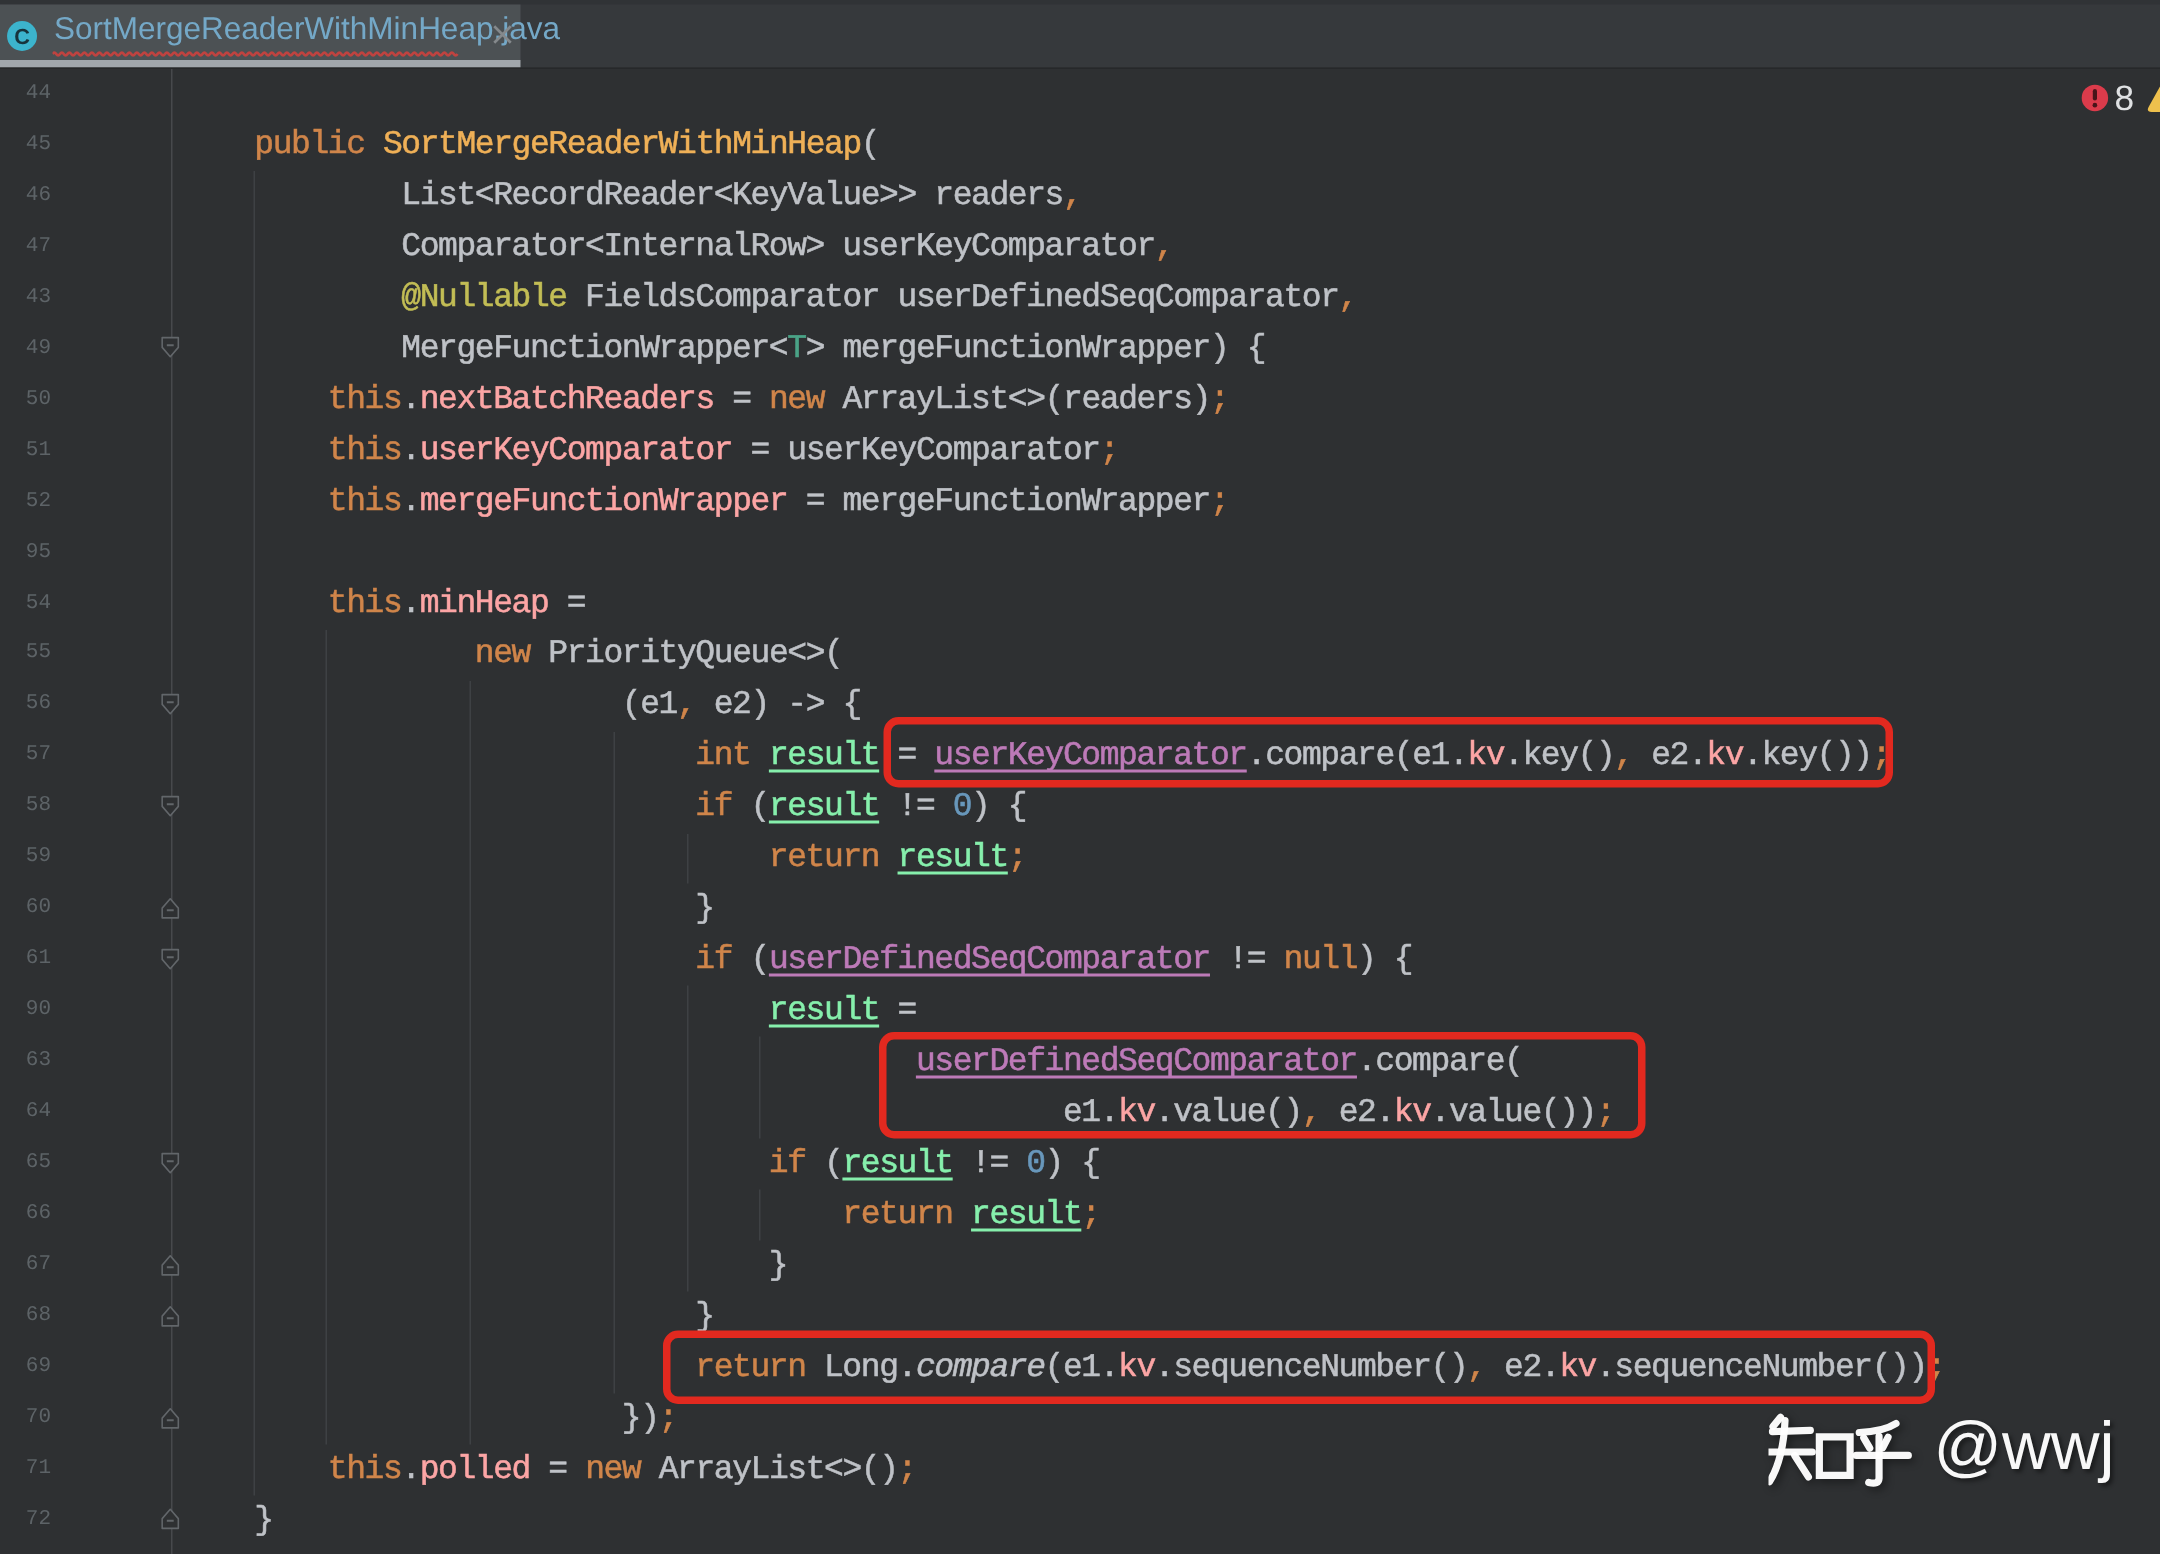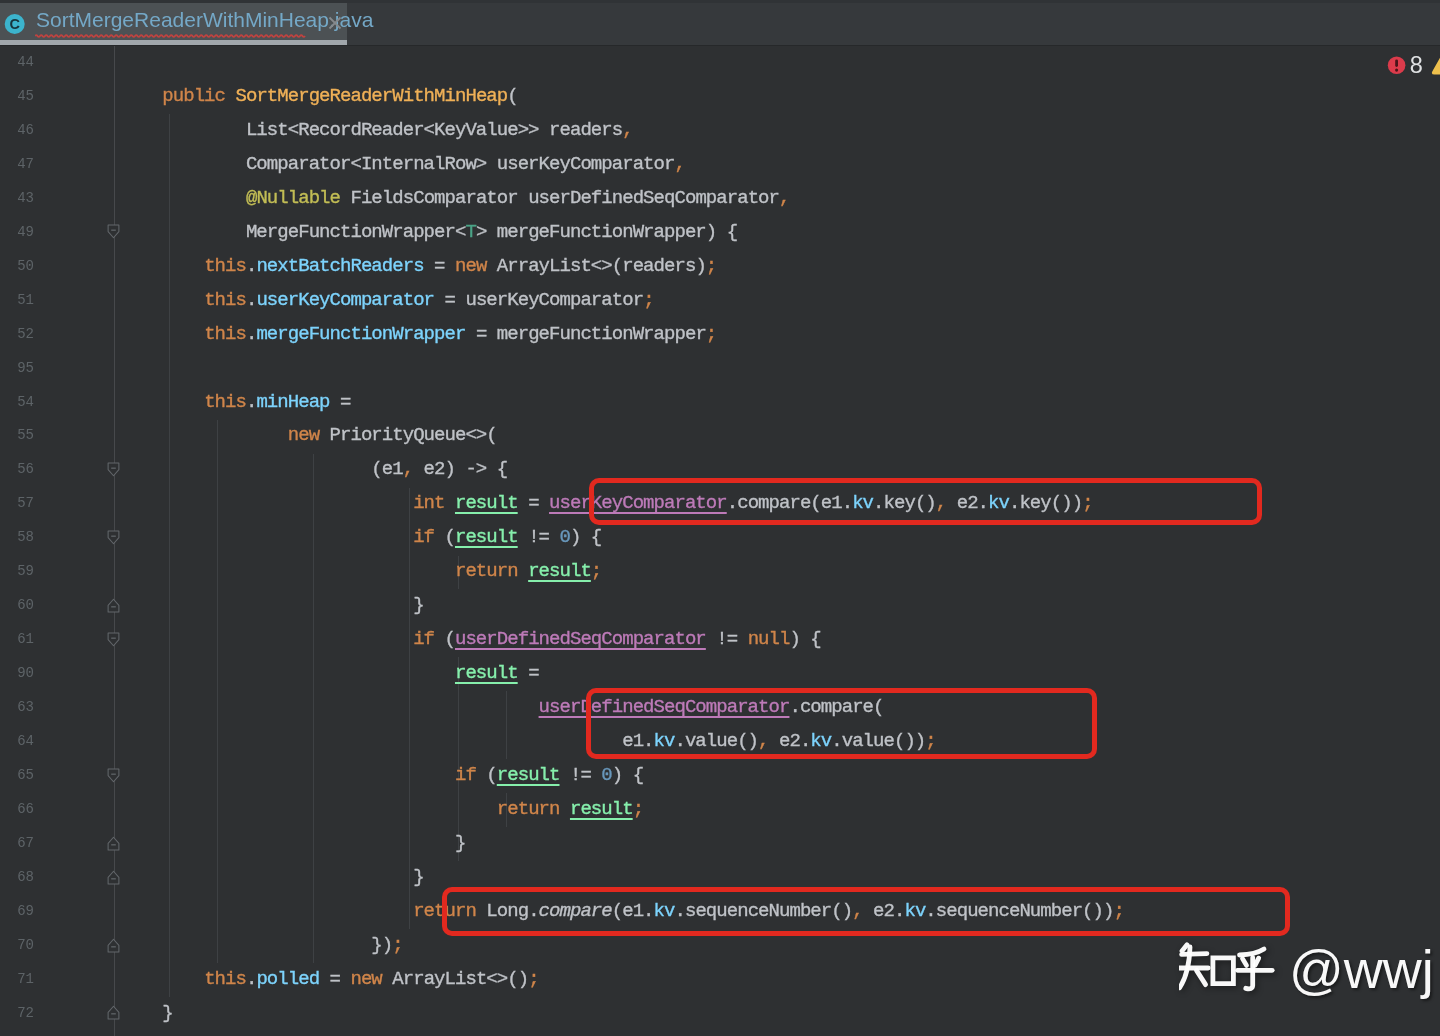--- a/index.html
+++ b/index.html
@@ -10,38 +10,38 @@
   #topstrip{position:absolute;left:0;top:0;width:1440px;height:3px;background:#303336;}
   #tab{position:absolute;left:0;top:3px;width:347px;height:37px;background:#4c5154;}
   #tabstrip{position:absolute;left:0;top:40px;width:347px;height:5px;background:#a1a7ac;}
   #barline{position:absolute;left:0;top:45px;width:1440px;height:1px;background:#26282a;}
   #tablabel{position:absolute;left:36px;top:0;height:40px;line-height:40px;
     font-family:"Liberation Sans", sans-serif;font-size:21px;color:#74a8c7;}
   
   #gutter{position:absolute;left:0;top:46px;width:34px;text-align:right;
     font-size:14px;line-height:33.96px;color:#5d6367;}
   #sep{position:absolute;left:114px;top:46px;width:1px;height:990px;background:#47494c;}
-  #code{position:absolute;left:120.5px;top:46px;font-size:19px;letter-spacing:-0.95px;
+  #code{position:absolute;left:120.5px;top:46px;font-size:22px;letter-spacing:-0.95px;
     line-height:33.96px;white-space:pre;color:#bfc2c7;-webkit-text-stroke:0.35px currentColor;}
   .k{color:#d0854a;}           
   .m{color:#efb057;}           
-  .f{color:#7dd3fc;}           
+  .f{color:#fca5a5;}           
   .fu{color:#bd7ab8;text-decoration:underline;text-decoration-thickness:1.5px;text-underline-offset:3.5px;}
   .u{color:#86efac;text-decoration:underline;text-decoration-thickness:1.5px;text-underline-offset:3.5px;}
   .a{color:#c2bd55;}           
   .t{color:#4aa387;}           
   .n{color:#6897bb;}           
   .it{font-style:italic;}
   .guide{position:absolute;width:1px;background:#3e4144;}
   .rbox{position:absolute;border:5px solid #e2291f;border-radius:10px;}
   .fold{position:absolute;left:106px;width:15px;height:15px;}
   
   #wm{position:absolute;left:1179px;top:930px;width:261px;height:80px;filter:drop-shadow(2px 2px 3px rgba(0,0,0,0.45));}
   #wmtext{position:absolute;left:1289px;top:938px;font-family:"Liberation Sans", sans-serif;
-    font-size:54px;color:rgba(255,255,255,0.97);text-shadow:2px 2px 3px rgba(0,0,0,0.45);}
+    font-size:45px;color:rgba(255,255,255,0.97);text-shadow:2px 2px 3px rgba(0,0,0,0.45);}
 </style>
 </head>
 <body>
 <div id="stage">
   <div id="bar"></div>
   <div id="topstrip"></div>
   <div id="tab"></div>
   <div id="tabstrip"></div>
   <div id="barline"></div>
   <svg id="tabicon" style="position:absolute;left:4px;top:13px" width="22" height="22" viewBox="0 0 22 22">

